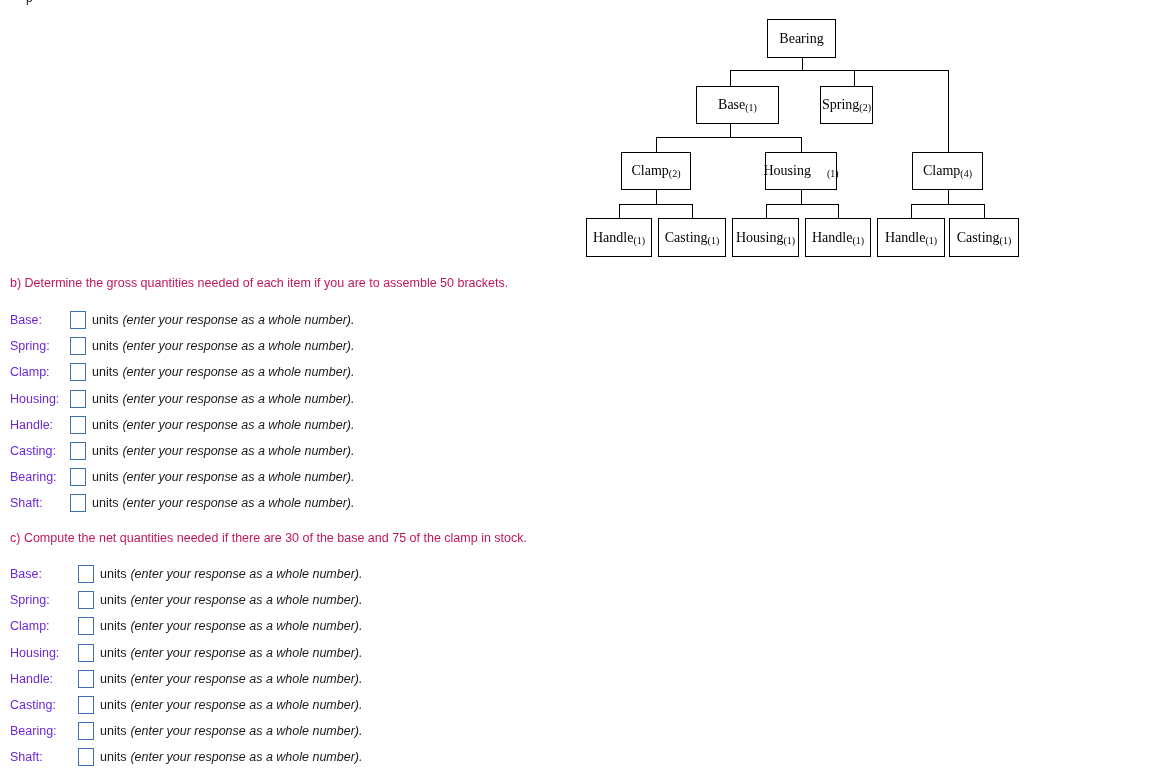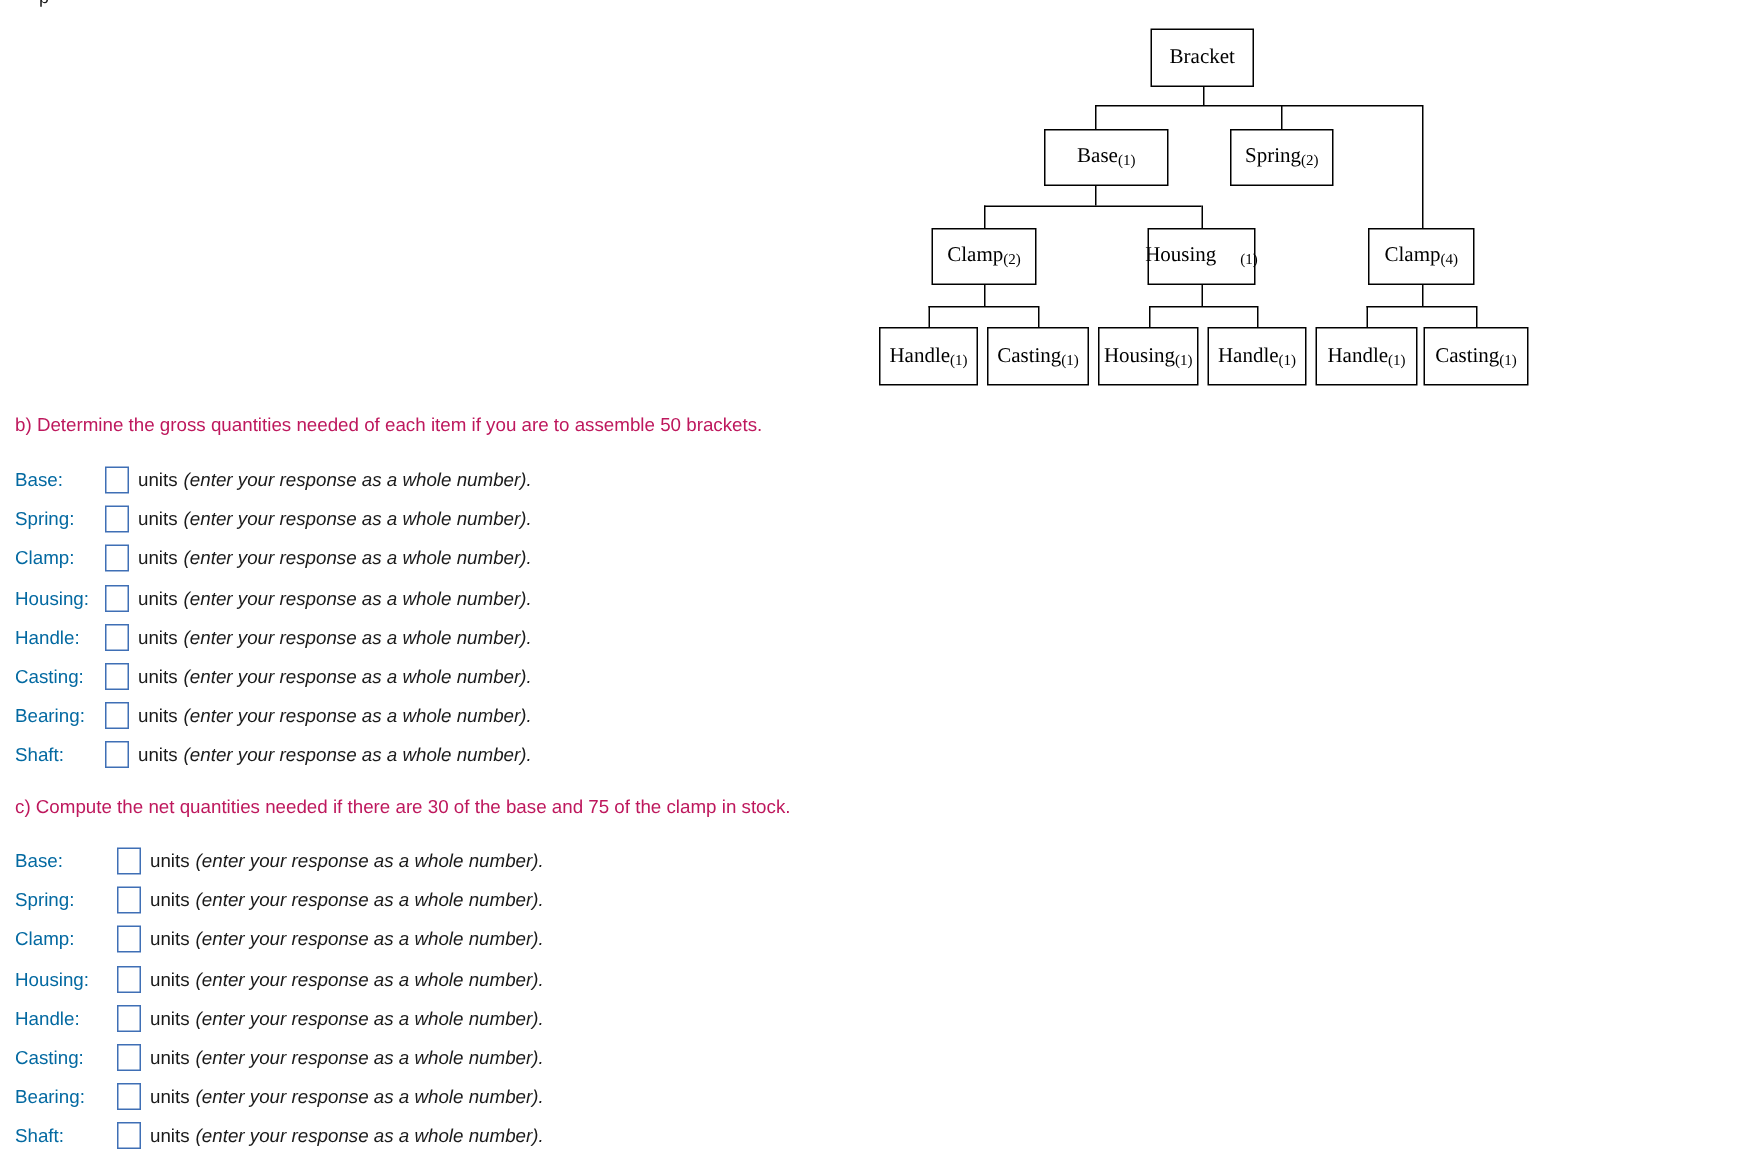--- a/index.html
+++ b/index.html
@@ -72,21 +72,21 @@
   }
   .answer-row {
     position: absolute;
     height: 20px;
     display: flex;
     align-items: center;
     white-space: nowrap;
   }
   .answer-row .row-label {
     font-size: 12.5px;
-    color: #0369a1;
+    color: #6d28d9;
     display: inline-block;
   }
   .answer-box {
     width: 16px;
     height: 18px;
     border: 1px solid #3f6fb5;
     background: #ffffff;
     box-sizing: border-box;
     display: inline-block;
     padding: 0;
@@ -108,27 +108,27 @@
     margin-left: 4px;
   }
 </style>
 </head>
 <body>
 
 <div class="top-fragment">p</div>
 
 <div id="bom-tree">
     <div class="node" style="left: 207px; top: 9px; width: 69px; height: 39px;">
-      <span>Bracket</span>
+      <span>Bearing</span>
     </div>
     <div class="node" style="left: 136px; top: 76px; width: 83px; height: 38px;">
       <span>Base</span>
       <span class="qty">(1)</span>
     </div>
-    <div class="node" style="left: 260px; top: 76px; width: 69px; height: 38px;">
+    <div class="node" style="left: 260px; top: 76px; width: 53px; height: 38px;">
       <span>Spring</span>
       <span class="qty">(2)</span>
     </div>
     <div class="node" style="left: 61px; top: 142px; width: 70px; height: 38px;">
       <span>Clamp</span>
       <span class="qty">(2)</span>
     </div>
     <div class="node" style="left: 205px; top: 142px; width: 72px; height: 38px; gap: 16px;">
       <span>Housing</span>
       <span class="qty">(1)</span>

